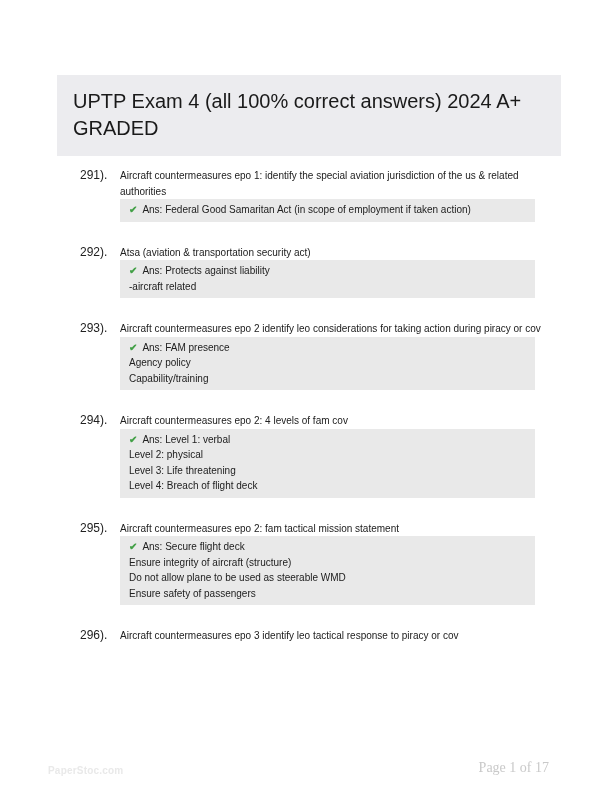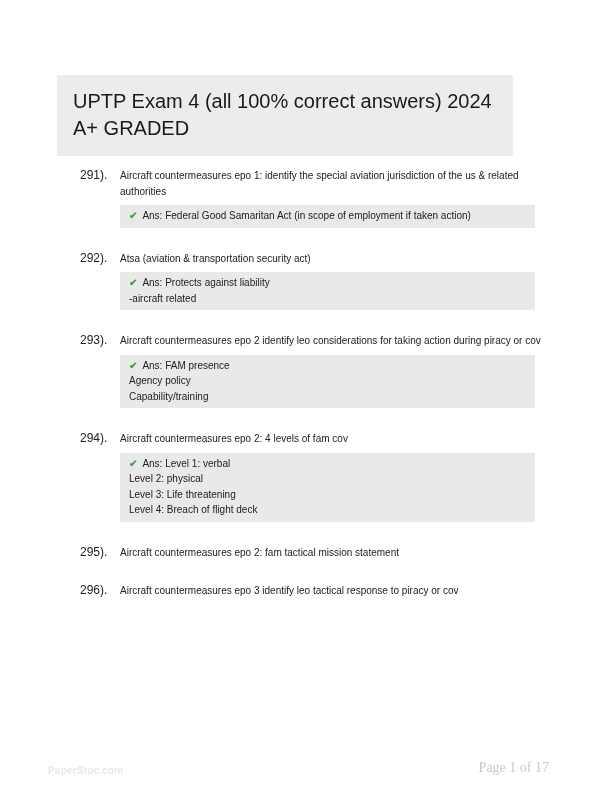--- a/index.html
+++ b/index.html
@@ -9,21 +9,21 @@
     height: 800px;
     background: #ffffff;
     overflow: hidden;
     font-family: "Liberation Sans", sans-serif;
     color: #212121;
   }
   .title-box {
     position: absolute;
     left: 57px;
     top: 75px;
-    width: 456px;
+    width: 504px;
     box-sizing: border-box;
     background: #ececef;
     padding: 13px 16px 14px 16px;
   }
   .page-title {
     font-size: 20px;
     line-height: 27px;
     font-weight: 400;
     color: #1a1a1a;
   }
@@ -47,21 +47,21 @@
     color: #212121;
     white-space: nowrap;
   }
   .q-body { flex: 1 1 auto; min-width: 0; }
   .q-text {
     font-size: 10px;
     line-height: 15.5px;
     color: #212121;
   }
   .answer-box {
-    margin-top: 6px;
+    margin-top: 0;
     margin-right: 14px;
     background: #e9e9e9;
     padding: 3px 27px 4px 9px;
   }
   .ans-line {
     font-size: 10px;
     line-height: 15.5px;
     color: #212121;
   }
   .check {
@@ -141,20 +141,26 @@
             <div class="ans-line">Level 3: Life threatening</div>
             <div class="ans-line">Level 4: Breach of flight deck</div>
           </div>
       </div>
     </div>
 
     <div class="q-item">
       <div class="q-num">295).</div>
       <div class="q-body">
         <div class="q-text">Aircraft countermeasures epo 2: fam tactical mission statement</div>
+        <div class="answer-box">
+            <div class="ans-line"><span class="check">✔</span><span>Ans: Secure flight deck</span></div>
+            <div class="ans-line">Ensure integrity of aircraft (structure)</div>
+            <div class="ans-line">Do not allow plane to be used as steerable WMD</div>
+            <div class="ans-line">Ensure safety of passengers</div>
+          </div>
       </div>
     </div>
 
     <div class="q-item">
       <div class="q-num">296).</div>
       <div class="q-body">
         <div class="q-text">Aircraft countermeasures epo 3 identify leo tactical response to piracy or cov</div>
 
       </div>
     </div>

